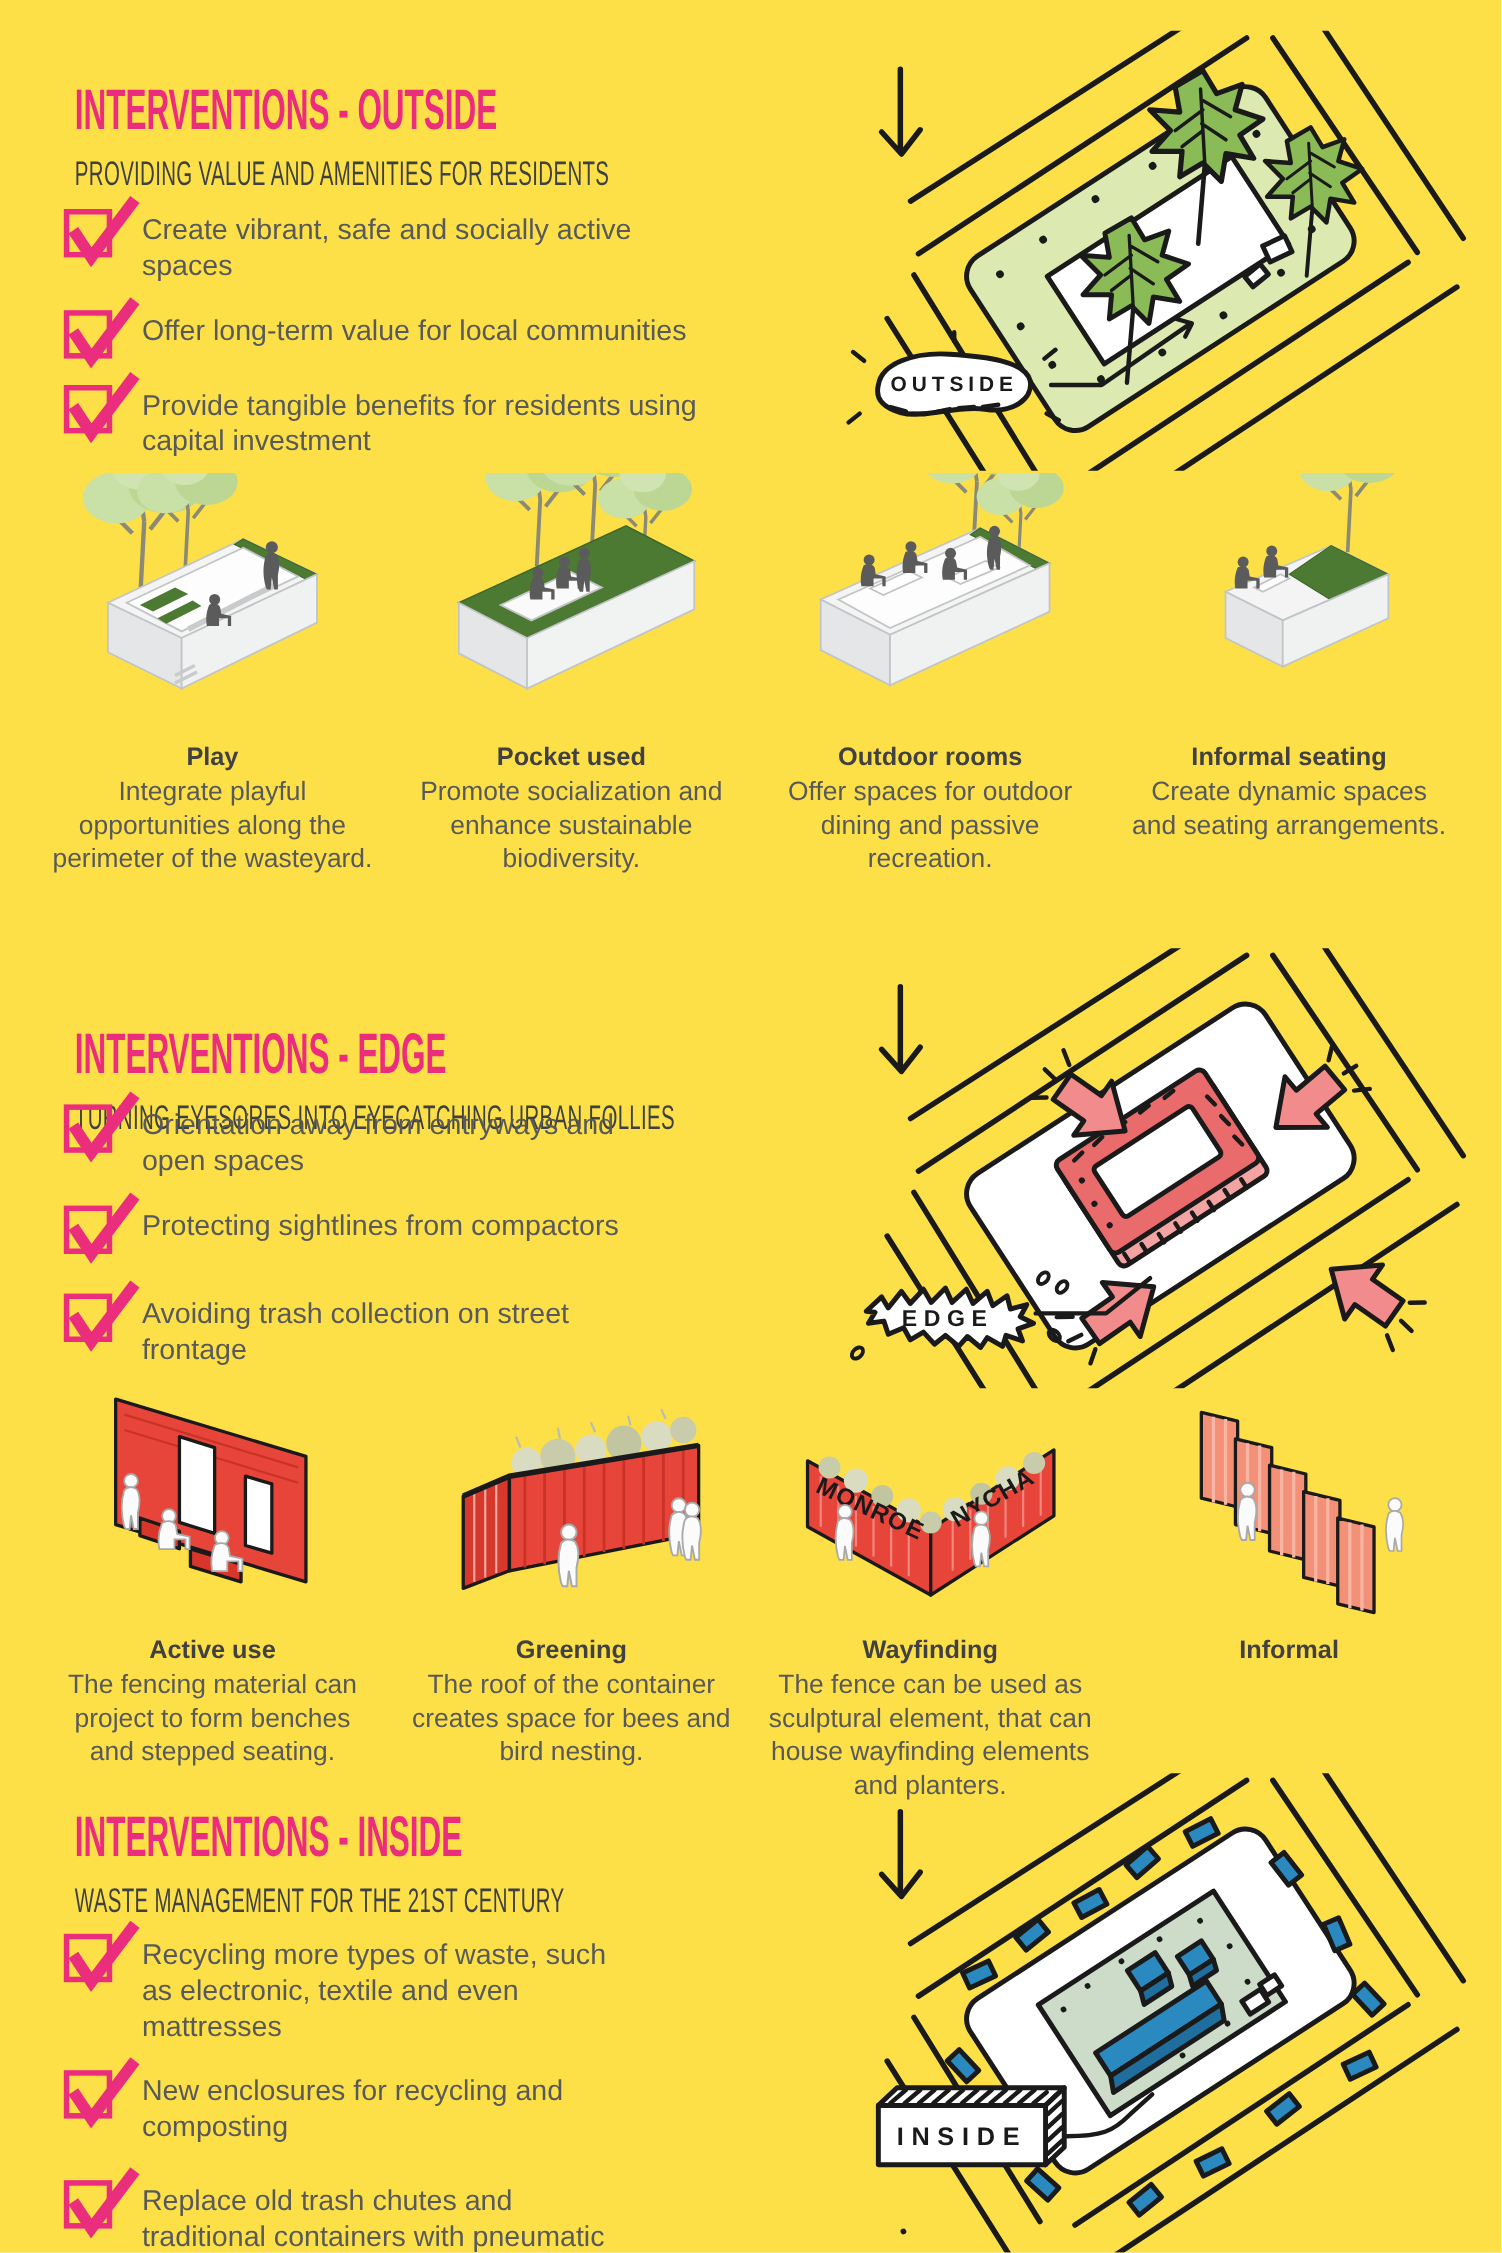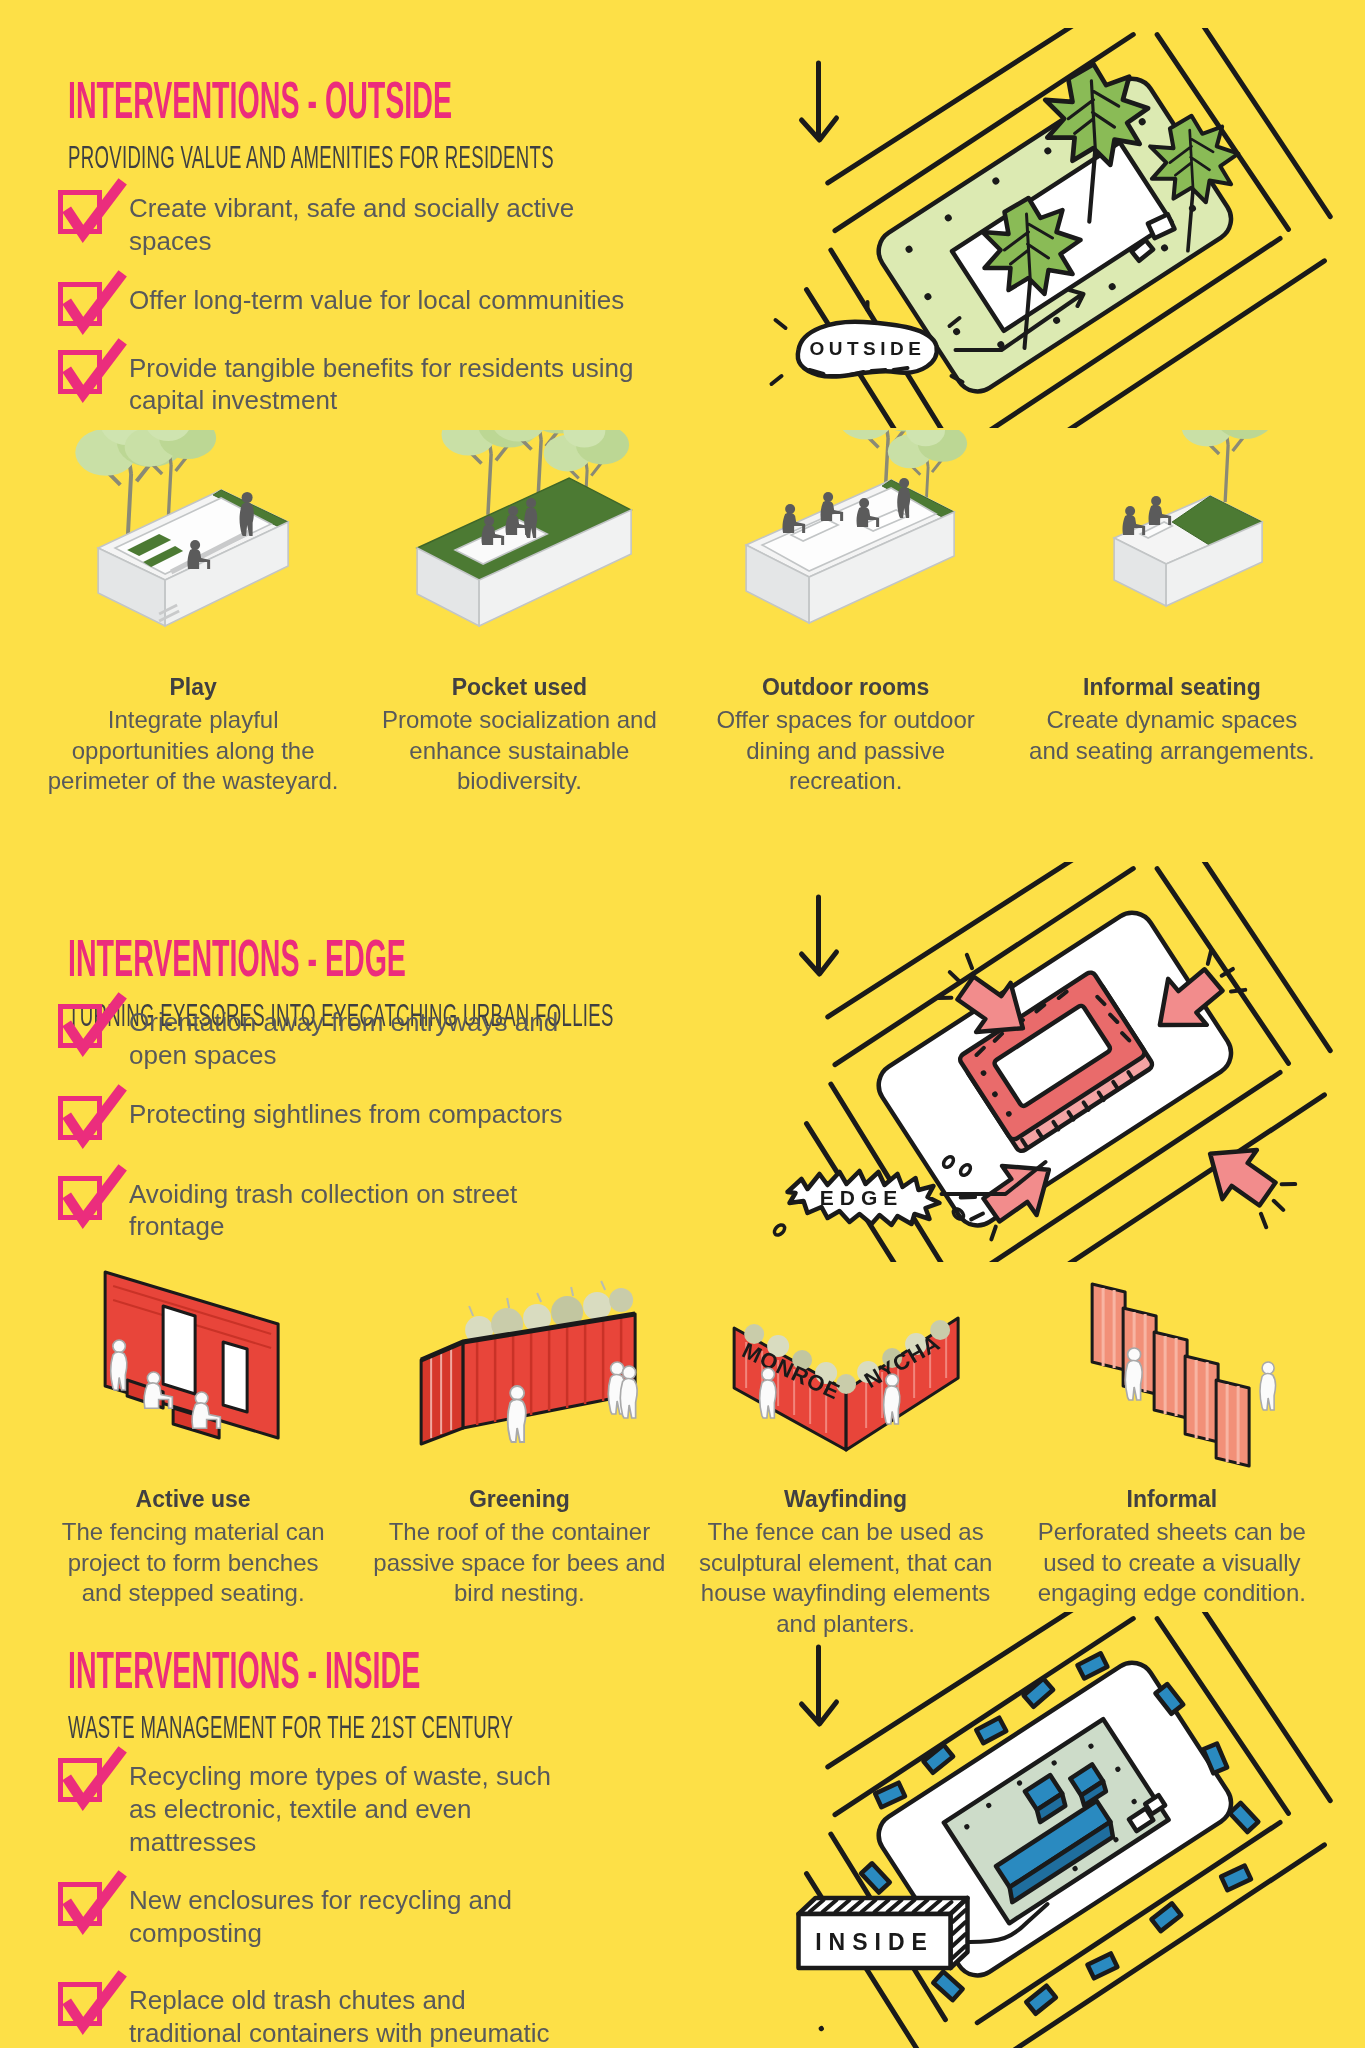--- a/index.html
+++ b/index.html
@@ -315,21 +315,21 @@
         <polygon points="52,118 94,100 94,186 52,202" fill="#D6382B" class="redf"></polygon>
         <path d="M62,112 L62,196 M72,108 L72,192 M82,104 L82,188" stroke="#F0A9A0" stroke-width="2" fill="none"></path>
         <polygon points="94,100 266,72 266,152 94,186" fill="#E8453A" class="redf"></polygon>
         <path d="M108,98 L108,183 M126,95 L126,180 M144,92 L144,176 M162,89 L162,173 M180,86 L180,169 M198,83 L198,166 M216,80 L216,162 M234,77 L234,159 M252,74 L252,155" stroke="#C93227" stroke-width="2.5" fill="none"></path>
         <path d="M52,118 L94,100 L266,72" stroke="#1a1a1a" stroke-width="5" fill="none"></path>
         <use href="#p-stand" transform="translate(148,200) scale(1.4)" fill="#FBFBFB" stroke="#A9A9A9" stroke-width="1.3"></use>
         <use href="#p-stand" transform="translate(248,172) scale(1.3)" fill="#FBFBFB" stroke="#A9A9A9" stroke-width="1.3"></use>
         <use href="#p-stand" transform="translate(260,176) scale(1.3)" fill="#FBFBFB" stroke="#A9A9A9" stroke-width="1.3"></use>
       </svg>
       <p class="card-title">Greening</p>
-      <p class="card-desc">The roof of the container passive space for bees and bird nesting.</p>
+      <p class="card-desc">The roof of the container creates space for bees and bird nesting.</p>
     </div>
     <div class="card">
       <svg viewBox="0 0 300 238">
         <polygon points="38,86 150,148 150,208 38,146" fill="#E8453A" class="redf"></polygon>
         <path d="M50,100 L50,146 M66,109 L66,155 M82,118 L82,164 M98,127 L98,173 M114,136 L114,182 M130,145 L130,191" stroke="#F2857C" stroke-width="2" fill="none"></path>
         <polygon points="262,76 150,148 150,208 262,136" fill="#E8453A" class="redf"></polygon>
         <path d="M250,90 L250,136 M234,100 L234,146 M218,110 L218,156 M202,120 L202,166 M186,130 L186,176 M170,140 L170,186" stroke="#F2857C" stroke-width="2" fill="none"></path>
         <g>
           <circle cx="58" cy="92" r="10" fill="#C9CCAA"></circle>
             <circle cx="82" cy="104" r="11" fill="#D9DCC0"></circle>
@@ -354,21 +354,20 @@
         <polygon points="70,42 103,50 103,128 70,120" fill="#F29078" class="redf"></polygon>
         <polygon points="101,66 134,74 134,152 101,144" fill="#F29078" class="redf"></polygon>
         <polygon points="132,90 165,98 165,176 132,168" fill="#F29078" class="redf"></polygon>
         <polygon points="163,114 196,122 196,200 163,192" fill="#F29078" class="redf"></polygon>
         <polygon points="194,138 227,146 227,224 194,216" fill="#F29078" class="redf"></polygon>
         <path d="M81,46 L81,124 M92,48 L92,126 M112,70 L112,148 M123,72 L123,150 M143,94 L143,172 M154,96 L154,174 M174,118 L174,196 M185,120 L185,198 M205,142 L205,220 M216,144 L216,222" stroke="#F8B5A3" stroke-width="3" fill="none"></path>
         <use href="#p-stand" transform="translate(112,158) scale(1.3)" fill="#FBFBFB" stroke="#A9A9A9" stroke-width="1.3"></use>
         <use href="#p-stand" transform="translate(246,168) scale(1.2)" fill="#FBFBFB" stroke="#A9A9A9" stroke-width="1.3"></use>
       </svg>
       <p class="card-title">Informal</p>
-      <p class="card-desc">Perforated sheets can be used to create a visually engaging edge condition.</p>
     </div>
   </div>
 
   <div class="sec-head" style="top:1640px;">
     <h1 class="sec-title">INTERVENTIONS - INSIDE</h1><br>
     <h2 class="sec-sub">WASTE MANAGEMENT FOR THE 21ST CENTURY</h2>
   </div>
 
   <div class="checklist" style="top:1756px;width:515px;">
     <div class="chk">

